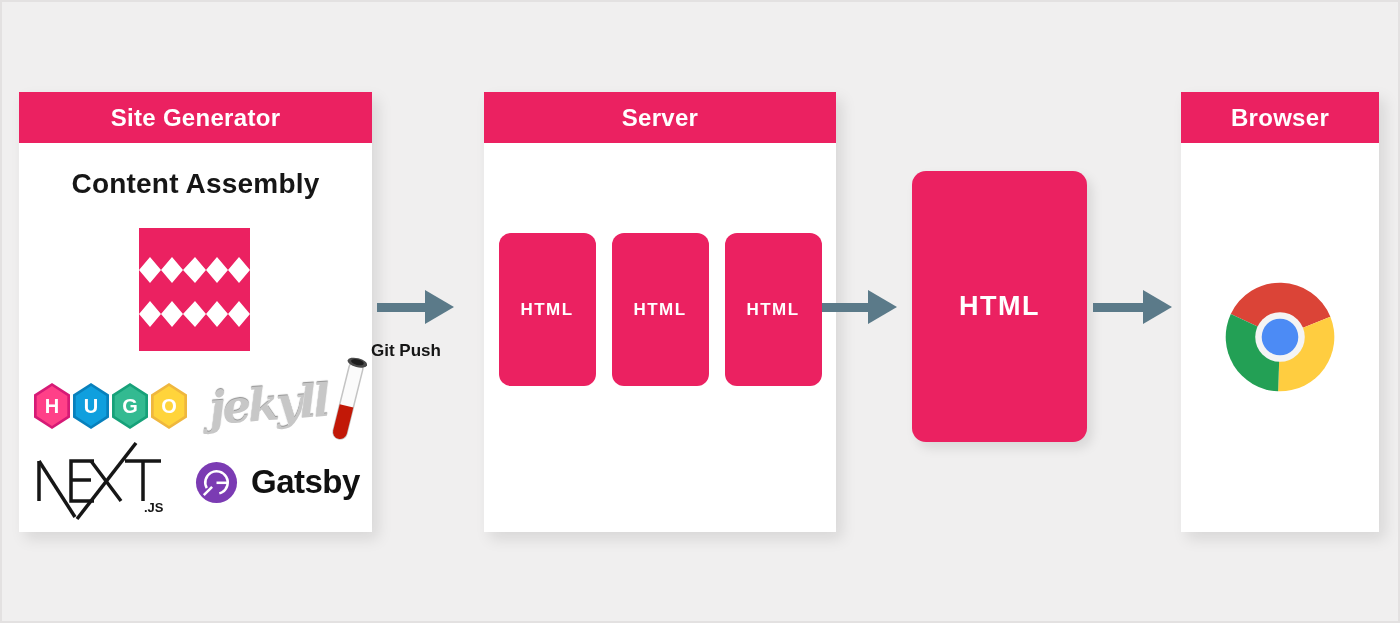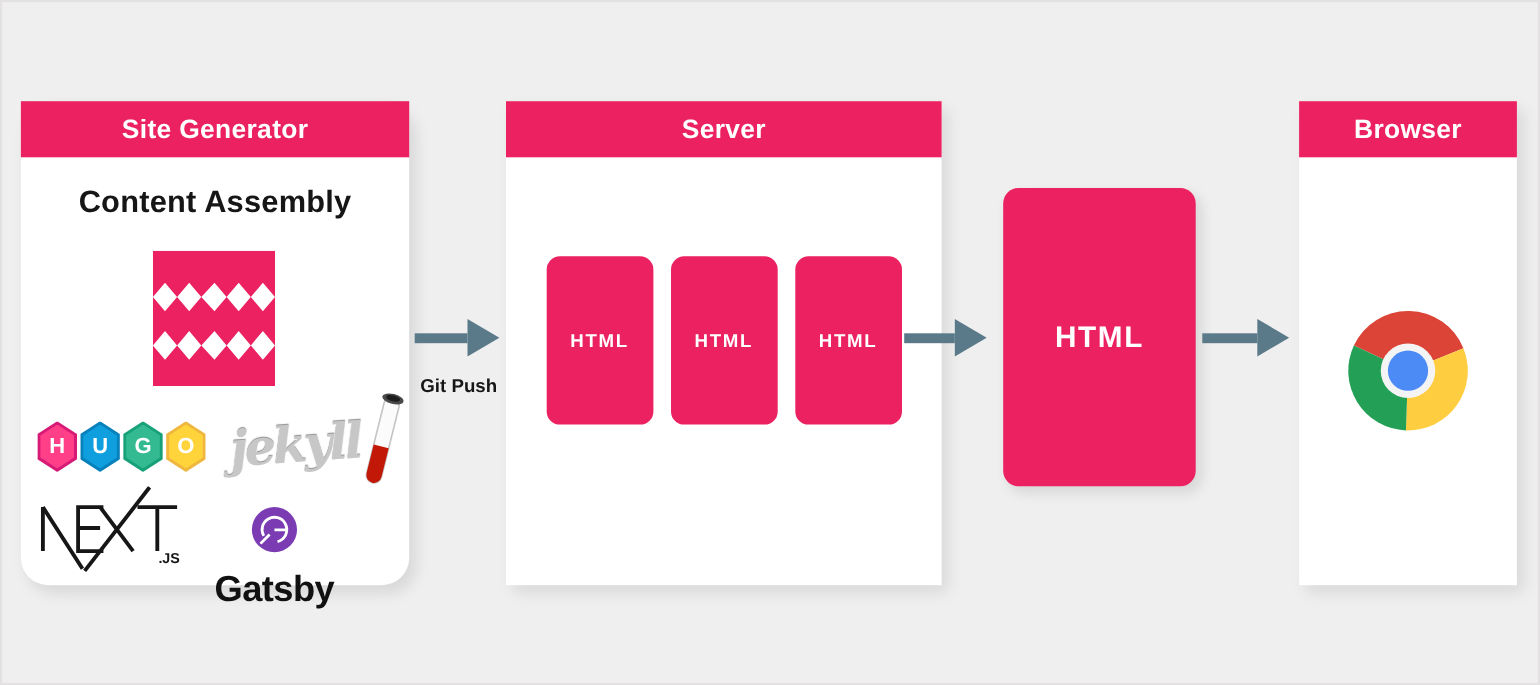--- a/index.html
+++ b/index.html
@@ -22,22 +22,22 @@
   }
   .panel .panel-header{
     height:51px;background:var(--pink);color:#fff;
     display:flex;align-items:center;justify-content:center;
     font-weight:bold;font-size:24px;letter-spacing:.3px;
   }
   .panel .subtitle{
     position:absolute;left:0;right:0;top:76px;text-align:center;
     font-weight:bold;font-size:28px;color:var(--ink);letter-spacing:.2px;
   }
-  .panel-sg{left:19px;width:353px;border-radius:25px;}
-  .panel-server{left:460px;width:396px;}
+  .panel-sg{left:19px;width:353px;}
+  .panel-server{left:484px;width:352px;}
   .panel-browser{left:1181px;width:198px;}
 
   
   .assembly-icon{position:absolute;left:120px;top:136px;width:111px;height:123px;}
 
   
   .hugo{position:absolute;left:13px;top:291px;display:flex;}
   .hex{position:relative;width:40px;height:46px;margin-right:-1px;}
   .hex i{position:absolute;display:block;
      clip-path:polygon(50% 0,95% 25%,95% 75%,50% 100%,5% 75%,5% 25%);}
@@ -54,21 +54,21 @@
     font-size:45px;letter-spacing:-3px;color:#C7C7C7;
     text-shadow:0 1px 0 #ffffff,0 -1px 1px #8f8f8f;
     transform:rotate(-4deg);
   }
   .jekyll svg{position:absolute;right:0px;top:-6px;width:38px;height:92px;}
 
   
   .nextjs{position:absolute;left:14px;top:350px;width:132px;height:82px;}
 
   
-  .gatsby{position:absolute;left:176px;top:368px;display:flex;align-items:center;gap:13px;height:44px;flex-direction:column;}
+  .gatsby{position:absolute;left:176px;top:368px;display:flex;align-items:center;gap:13px;height:44px;}
   .gatsby svg{width:43px;height:43px;flex:none;}
   .gatsby .word{font-size:33px;font-weight:bold;color:#111;letter-spacing:-.5px;}
 
   
   .cards{position:absolute;left:0;right:0;top:141px;display:flex;justify-content:center;gap:16px;}
   .card{
     width:97px;height:153px;border-radius:12px;background:var(--pink);
     display:flex;align-items:center;justify-content:center;
     color:#fff;font-weight:bold;font-size:17px;letter-spacing:1.5px;
   }
@@ -76,21 +76,21 @@
   
   .arrow{position:absolute;top:290px;height:34px;display:flex;align-items:center;}
   .arrow .shaft{flex:1;height:9px;background:var(--slate);}
   .arrow .head{width:0;height:0;flex:none;
     border-top:17px solid transparent;border-bottom:17px solid transparent;
     border-left:29px solid var(--slate);}
   .arrow-1{left:377px;width:77px;}
   .arrow-2{left:822px;width:75px;}
   .arrow-3{left:1093px;width:79px;}
   .arrow-label{
-    position:absolute;left:371px;top:341px;width:92px;text-align:center;
+    position:absolute;left:371px;top:341px;width:92px;
     font-weight:bold;font-size:17px;color:var(--ink);
   }
 
   
   .html-node{
     position:absolute;left:912px;top:171px;width:175px;height:271px;
     border-radius:14px;background:var(--pink);
     display:flex;align-items:center;justify-content:center;
     color:#fff;font-weight:bold;font-size:27px;letter-spacing:1.5px;
     box-shadow:5px 6px 12px rgba(0,0,0,.10);

